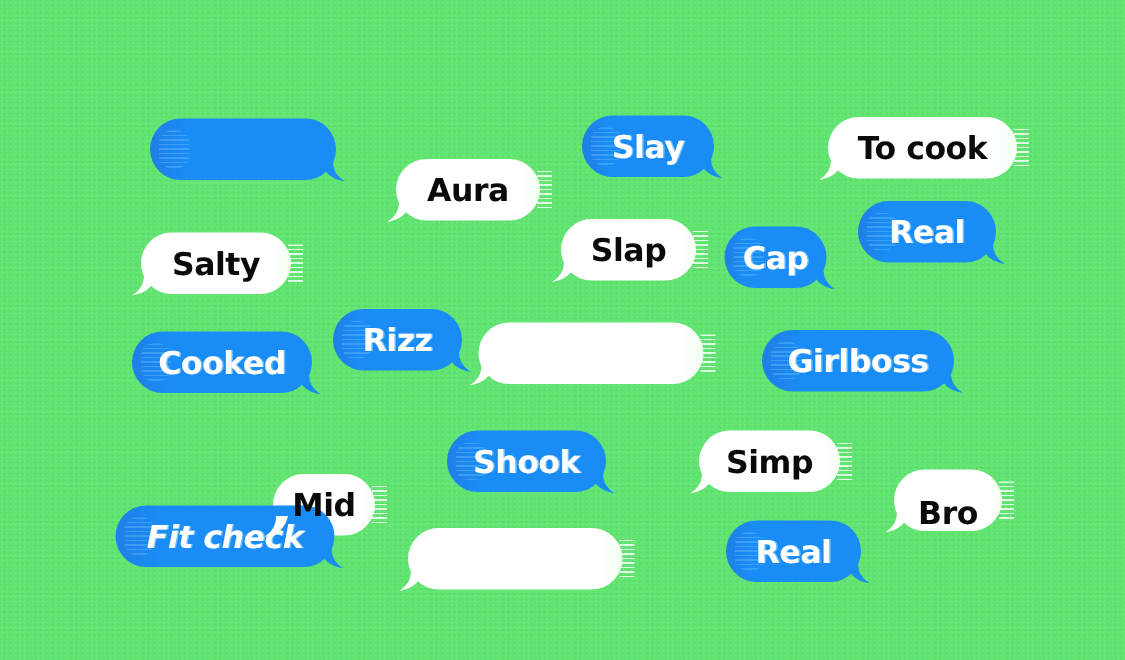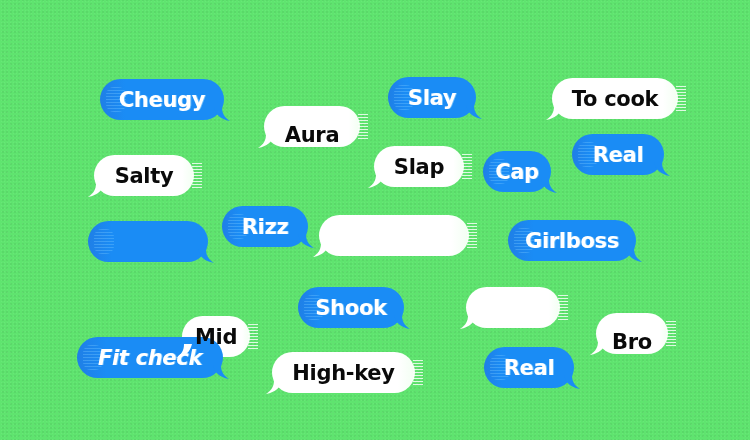--- a/index.html
+++ b/index.html
@@ -61,23 +61,22 @@
 
 <div class="bg-noise"></div>
 
 <div id="bubbles">
     <div class="bubble blue" style="left: 100px; top: 79px; width: 124px;">
       <span class="tail">
         <svg width="16" height="14" viewBox="0 0 16 14">
           <path d="M0 0 C2 8 6 12 16 14 C10 10 8 6 8 0 Z" fill="#1a8cf5"></path>
         </svg>
       </span>
-      <span class="text">Cheugy</span>
-    </div>
-    <div class="bubble white" style="left: 264px; top: 106px; width: 96px; align-items: flex-end;">
+    </div>
+    <div class="bubble white" style="left: 264px; top: 106px; width: 96px;">
       <span class="tail">
         <svg width="16" height="14" viewBox="0 0 16 14">
           <path d="M16 0 C14 8 10 12 0 14 C6 10 8 6 8 0 Z" fill="#ffffff"></path>
         </svg>
       </span>
       <span class="text">Aura</span>
     </div>
     <div class="bubble blue" style="left: 388px; top: 77px; width: 88px;">
       <span class="tail">
         <svg width="16" height="14" viewBox="0 0 16 14">
@@ -133,20 +132,21 @@
         </svg>
       </span>
       <span class="text">Real</span>
     </div>
     <div class="bubble blue" style="left: 88px; top: 221px; width: 120px;">
       <span class="tail">
         <svg width="16" height="14" viewBox="0 0 16 14">
           <path d="M0 0 C2 8 6 12 16 14 C10 10 8 6 8 0 Z" fill="#1a8cf5"></path>
         </svg>
       </span>
+      <span class="text">Cooked</span>
     </div>
     <div class="bubble white" style="left: 319px; top: 215px; width: 150px;">
       <span class="tail">
         <svg width="16" height="14" viewBox="0 0 16 14">
           <path d="M16 0 C14 8 10 12 0 14 C6 10 8 6 8 0 Z" fill="#ffffff"></path>
         </svg>
       </span>
     </div>
     <div class="bubble blue" style="left: 508px; top: 220px; width: 128px;">
       <span class="tail">
@@ -171,20 +171,21 @@
         </svg>
       </span>
       <span class="text">Shook</span>
     </div>
     <div class="bubble white" style="left: 466px; top: 287px; width: 94px;">
       <span class="tail">
         <svg width="16" height="14" viewBox="0 0 16 14">
           <path d="M16 0 C14 8 10 12 0 14 C6 10 8 6 8 0 Z" fill="#ffffff"></path>
         </svg>
       </span>
+      <span class="text">Simp</span>
     </div>
     <div class="bubble white" style="left: 596px; top: 313px; width: 72px; align-items: flex-end;">
       <span class="tail">
         <svg width="16" height="14" viewBox="0 0 16 14">
           <path d="M16 0 C14 8 10 12 0 14 C6 10 8 6 8 0 Z" fill="#ffffff"></path>
         </svg>
       </span>
       <span class="text">Bro</span>
     </div>
     <div class="bubble blue" style="left: 77px; top: 337px; width: 146px; font-style: italic;">
@@ -194,21 +195,20 @@
         </svg>
       </span>
       <span class="text">Fit check</span>
     </div>
     <div class="bubble white" style="left: 272px; top: 352px; width: 143px;">
       <span class="tail">
         <svg width="16" height="14" viewBox="0 0 16 14">
           <path d="M16 0 C14 8 10 12 0 14 C6 10 8 6 8 0 Z" fill="#ffffff"></path>
         </svg>
       </span>
-      <span class="text">High-key</span>
     </div>
     <div class="bubble blue" style="left: 484px; top: 347px; width: 90px;">
       <span class="tail">
         <svg width="16" height="14" viewBox="0 0 16 14">
           <path d="M0 0 C2 8 6 12 16 14 C10 10 8 6 8 0 Z" fill="#1a8cf5"></path>
         </svg>
       </span>
       <span class="text">Real</span>
     </div>
   </div>

